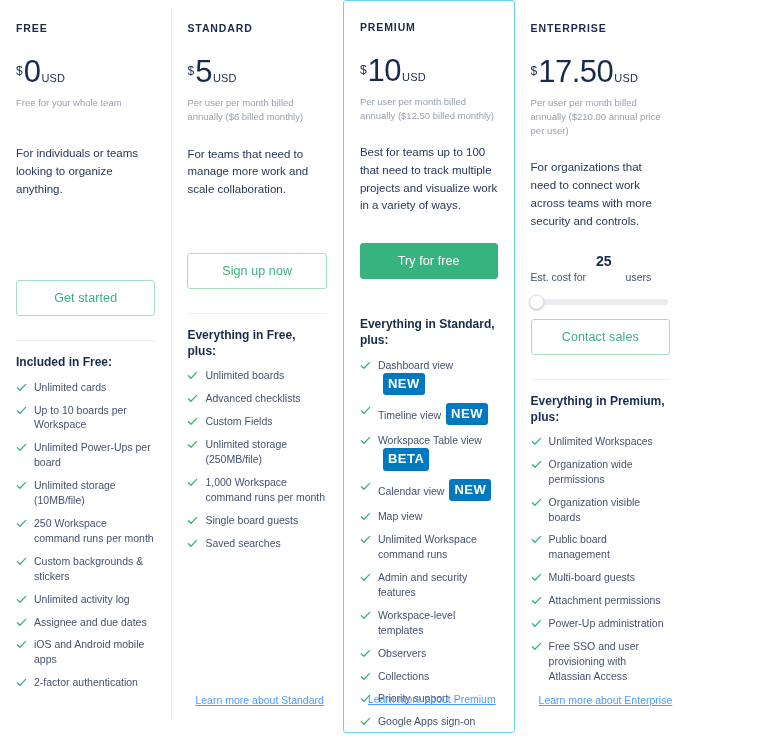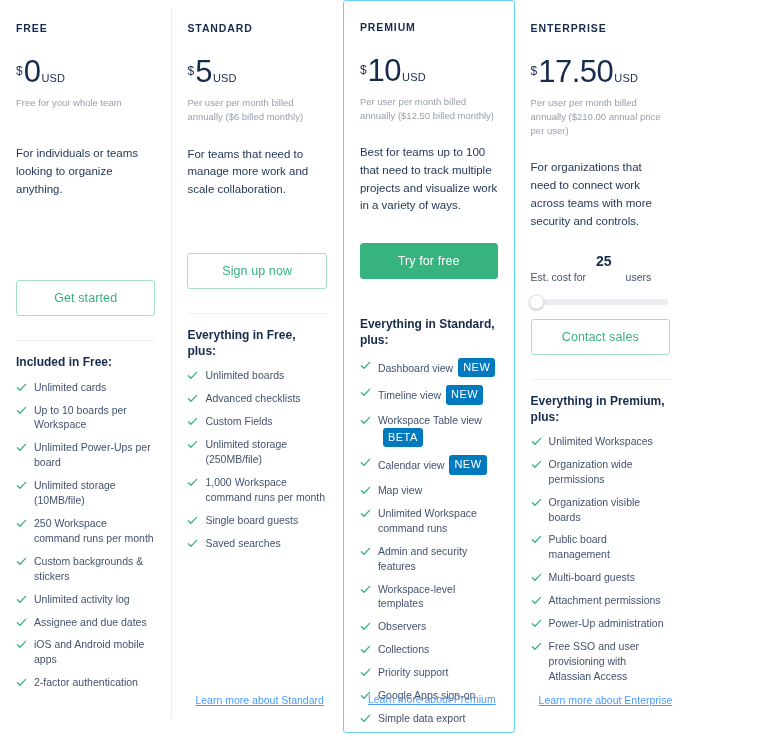--- a/index.html
+++ b/index.html
@@ -179,22 +179,22 @@
     width: 11px; height: 11px;
     margin-right: 7px;
     margin-top: 2px;
   }
   .check svg { display: block; }
   .feature-text { flex: 1 1 auto; }
   .badge {
     display: inline-block;
     background: #0079bf;
     color: #ffffff;
-    font-size: 11px;
-    font-weight: normal;
+    font-size: 13px;
+    font-weight: bold;
     letter-spacing: 0.5px;
     padding: 2px 5px;
     border-radius: 3px;
     margin-left: 5px;
     vertical-align: 1px;
     white-space: nowrap;
   }
 
   .learn-more {
     position: absolute;

